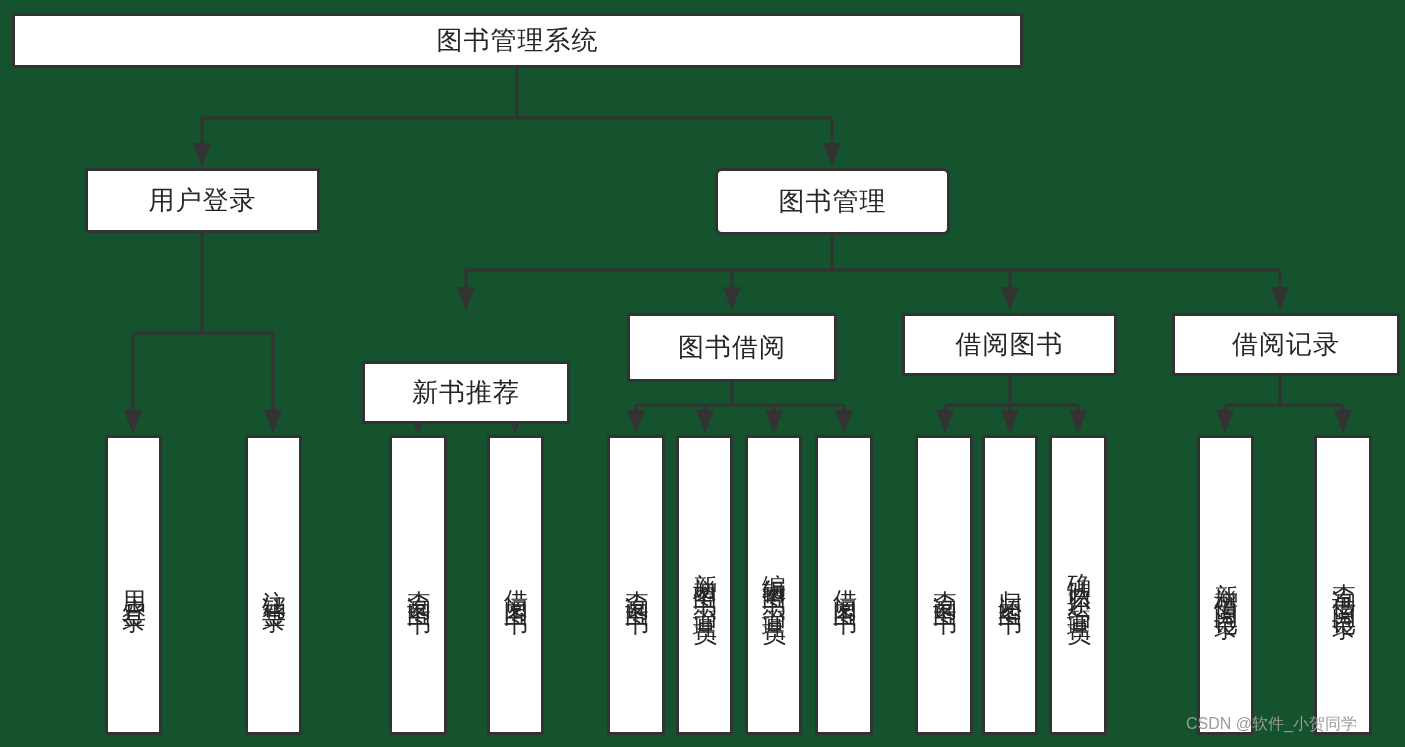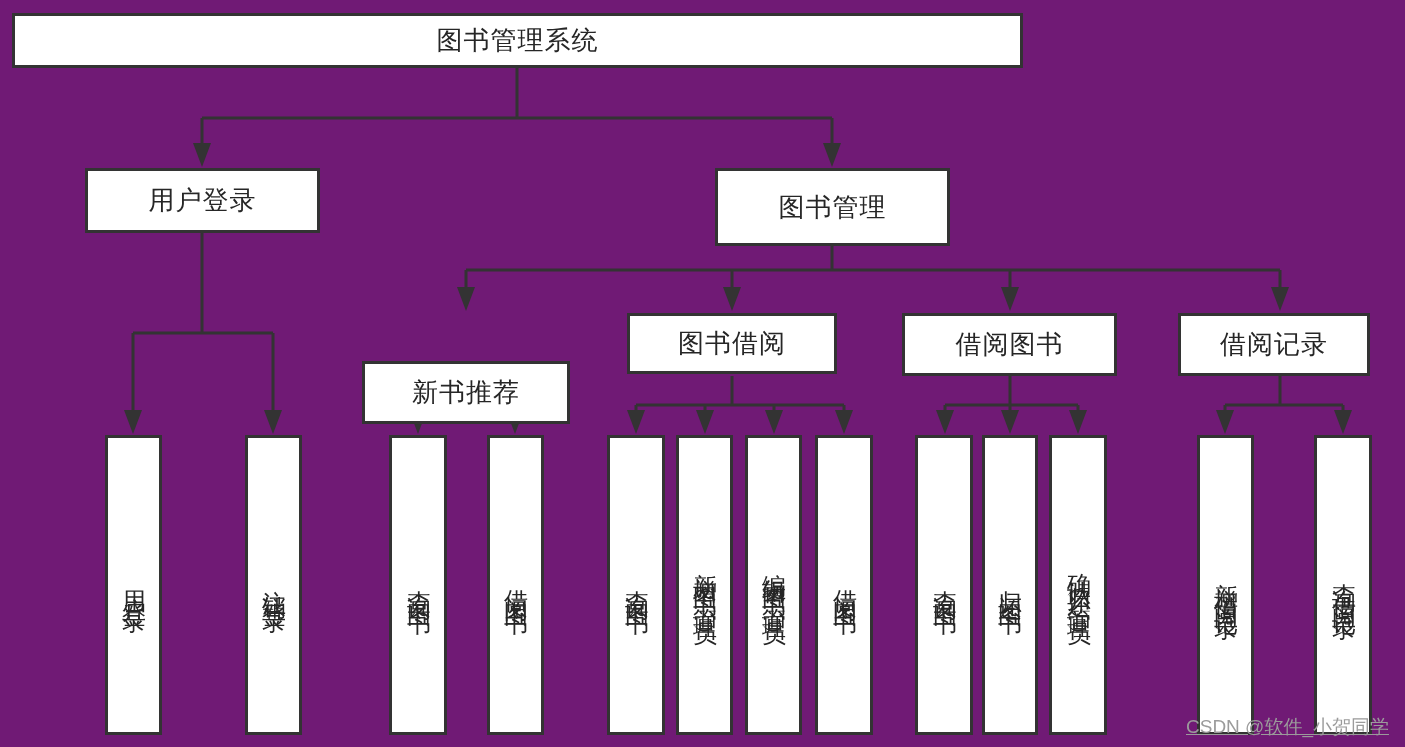--- a/index.html
+++ b/index.html
@@ -4,21 +4,21 @@
 <style>
   html, body {
     margin: 0;
     padding: 0;
     background: #ffffff;
   }
   #canvas {
     position: relative;
     width: 1405px;
     height: 747px;
-    background: #701a75;
+    background: #14532d;
     font-family: "Liberation Sans", "DejaVu Sans", sans-serif;
     overflow: hidden;
   }
   #connectors {
     position: absolute;
     left: 0;
     top: 0;
     width: 1405px;
     height: 747px;
     z-index: 1;
@@ -44,25 +44,24 @@
     text-align: center;
     font-size: 24px;
     letter-spacing: 7px;
     line-height: 50px;
     white-space: nowrap;
   }
   .watermark {
     position: absolute;
     left: 1186px;
     top: 714px;
-    font-size: 19px;
+    font-size: 16px;
     color: #9b9b9b;
     z-index: 3;
     white-space: nowrap;
-    text-decoration: underline;
   }
 </style>
 </head>
 <body>
 
 <div id="canvas">
 
   <svg id="connectors" viewBox="0 0 1405 747" xmlns="http://www.w3.org/2000/svg">
     <g stroke="#333333" stroke-width="3" fill="none">
 
@@ -102,26 +101,26 @@
       <polygon points="1001,410 1019,410 1010,434"></polygon>
       <polygon points="1069,410 1087,410 1078,434"></polygon>
       <polygon points="1216,410 1234,410 1225,434"></polygon>
       <polygon points="1334,410 1352,410 1343,434"></polygon>
     </g>
   </svg>
 
   <div class="node hnode" style="left:12px; top:13px; width:1011px; height:55px;">图书管理系统</div>
 
   <div class="node hnode" style="left:85px; top:168px; width:235px; height:65px;">用户登录</div>
-  <div class="node hnode" style="left:715px; top:168px; width:235px; height:78px;">图书管理</div>
+  <div class="node hnode" style="left:715px; top:168px; width:235px; height:67px;border-radius:7px;">图书管理</div>
 
   <div class="node hnode" style="left:362px; top:313px; width:208px; height:63px;margin-top:48px;">新书推荐</div>
-  <div class="node hnode" style="left:627px; top:313px; width:210px; height:61px;">图书借阅</div>
+  <div class="node hnode" style="left:627px; top:313px; width:210px; height:69px;">图书借阅</div>
   <div class="node hnode" style="left:902px; top:313px; width:215px; height:63px;">借阅图书</div>
-  <div class="node hnode" style="left:1172px; top:313px; width:192px; height:63px;margin-left:6px;">借阅记录</div>
+  <div class="node hnode" style="left:1172px; top:313px; width:228px; height:63px;">借阅记录</div>
 
   <div class="node vnode" style="left:105px; top:435px; width:57px; height:300px;">用户登录</div>
   <div class="node vnode" style="left:245px; top:435px; width:57px; height:300px;">注销登录</div>
 
   <div class="node vnode" style="left:389px; top:435px; width:58px; height:300px;">查询图书</div>
   <div class="node vnode" style="left:487px; top:435px; width:57px; height:300px;">借阅图书</div>
 
   <div class="node vnode" style="left:607px; top:435px; width:58px; height:300px;">查询图书</div>
   <div class="node vnode" style="left:676px; top:435px; width:57px; height:300px;">新增图书（管理员）</div>
   <div class="node vnode" style="left:745px; top:435px; width:57px; height:300px;">编辑图书（管理员）</div>

